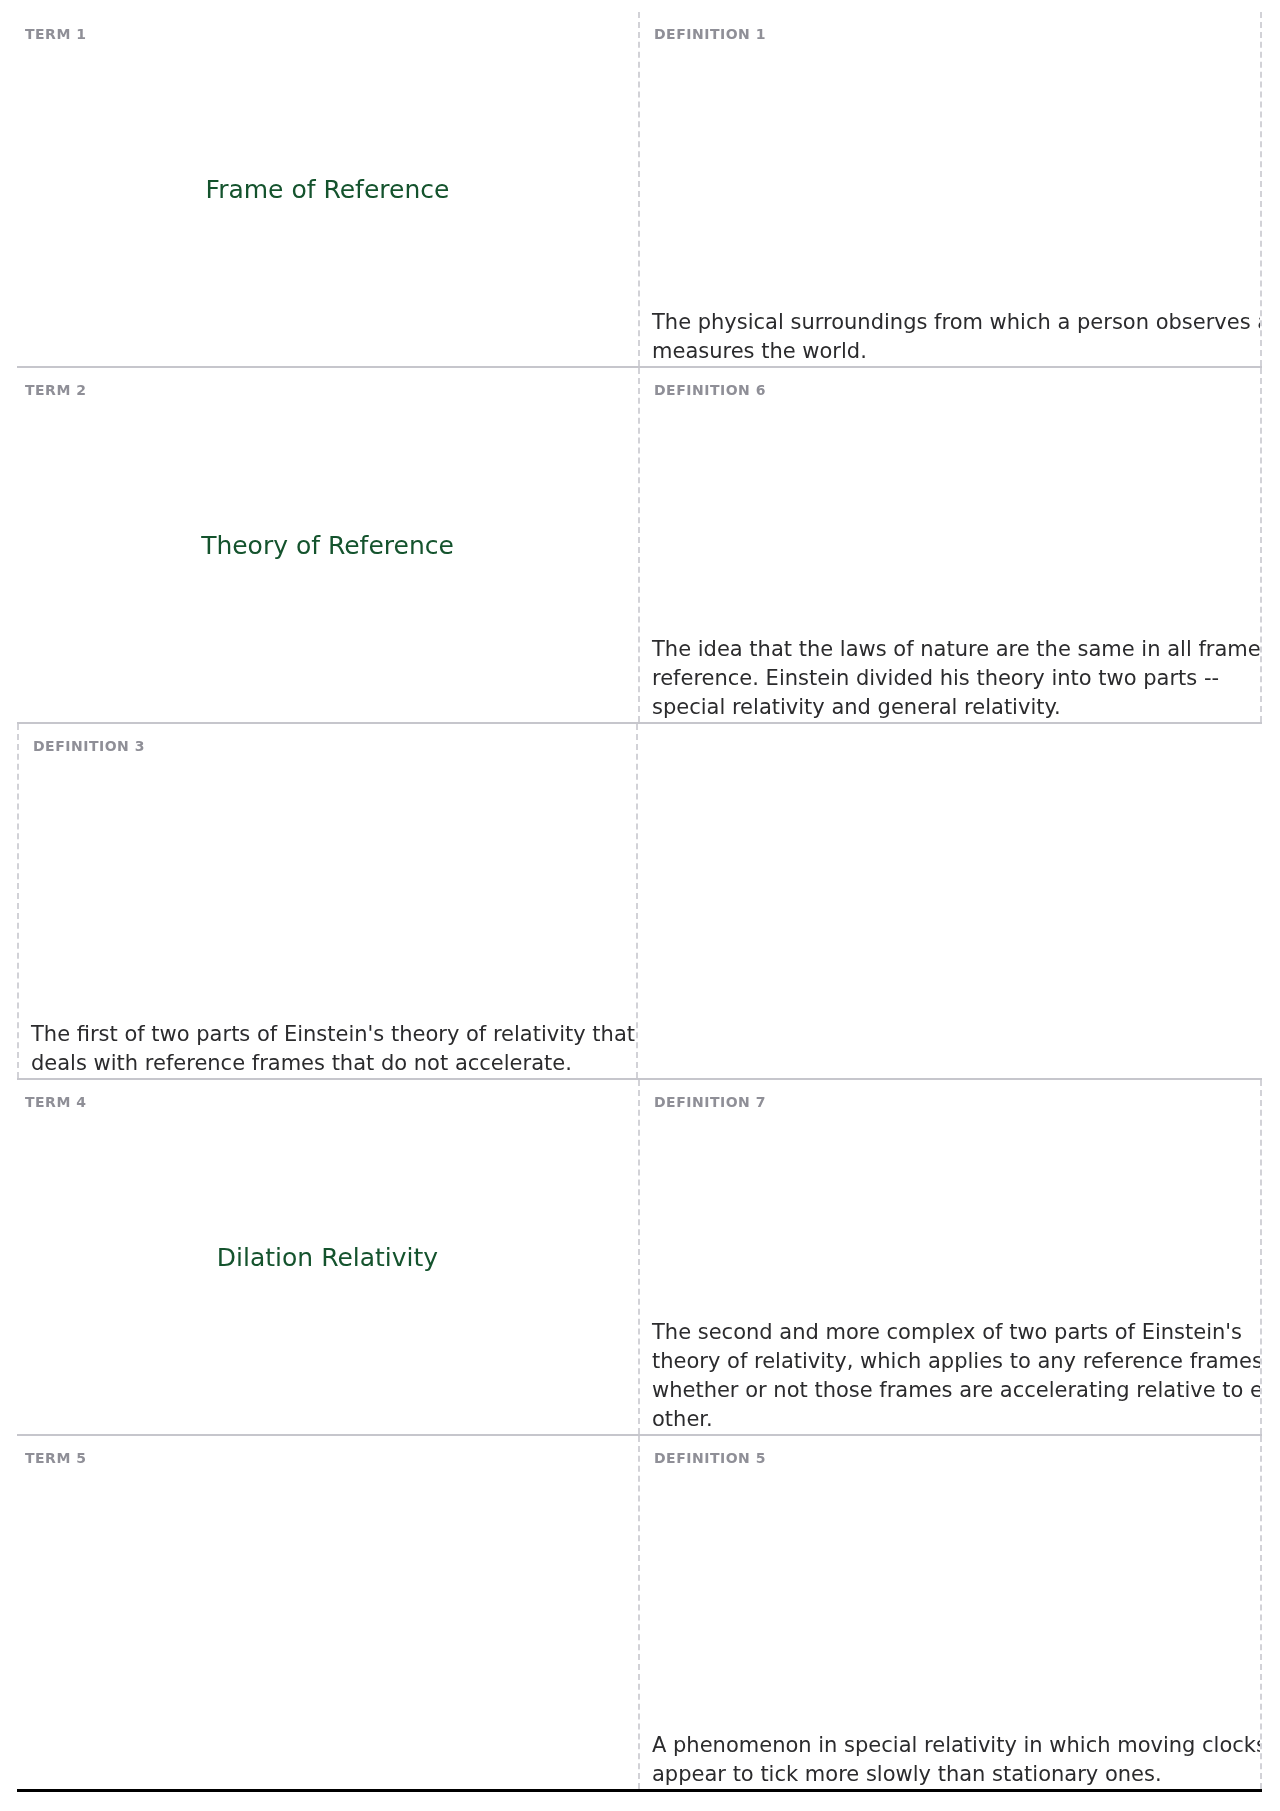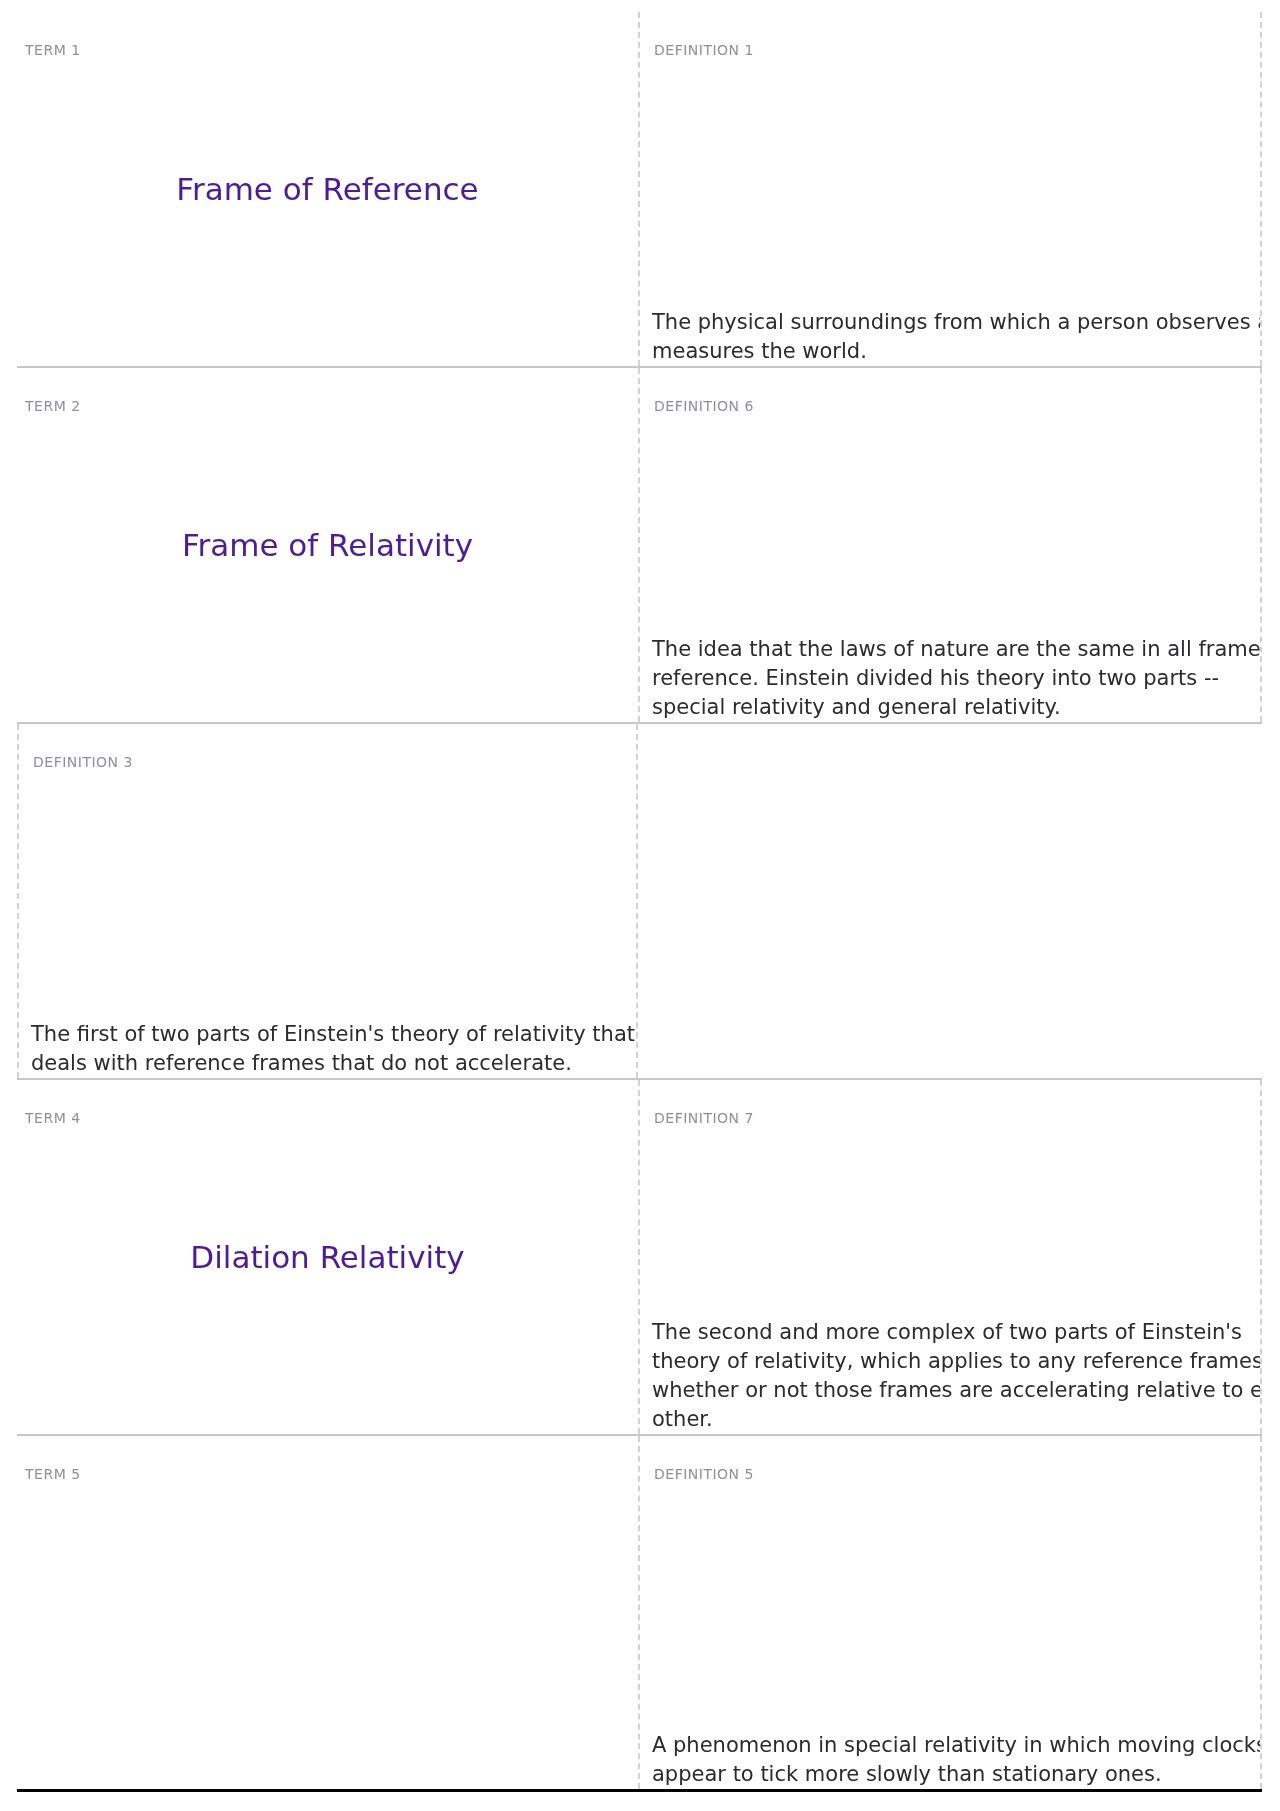--- a/index.html
+++ b/index.html
@@ -42,32 +42,31 @@
     display: flex;
     align-items: flex-end;
     box-sizing: border-box;
     border-left: 2px dashed #d2d2d7;
     border-right: 2px dashed #d2d2d7;
   }
   .cell-label {
     position: absolute;
     top: 14px;
     font-size: 14px;
-    font-weight: normal;
+    font-weight: bold;
     letter-spacing: 0.5px;
     color: #8f8f97;
-    margin-top: 16px;
   }
   .term-cell .cell-label { left: 8px; }
   .def-cell  .cell-label { left: 14px; }
   .term-text {
     width: 100%;
     text-align: center;
-    font-size: 31px;
-    color: #4c1d95;
+    font-size: 25px;
+    color: #14532d;
   }
   .def-text {
     padding: 0 12px;
     font-size: 21px;
     line-height: 29px;
     color: #2b2b2d;
     white-space: pre;
     overflow: hidden;
   }
 </style>
@@ -84,21 +83,21 @@
     <div class="def-cell">
       <span class="cell-label">DEFINITION 1</span>
       <div class="def-text">The physical surroundings from which a person observes and
 measures the world.</div>
     </div>
   </div>
 
   <div class="card-row">
     <div class="term-cell">
       <span class="cell-label">TERM 2</span>
-      <div class="term-text">Frame of Relativity</div>
+      <div class="term-text">Theory of Reference</div>
     </div>
     <div class="def-cell">
       <span class="cell-label">DEFINITION 6</span>
       <div class="def-text">The idea that the laws of nature are the same in all frames of
 reference. Einstein divided his theory into two parts --
 special relativity and general relativity.</div>
     </div>
   </div>
 
   <div class="card-row">

